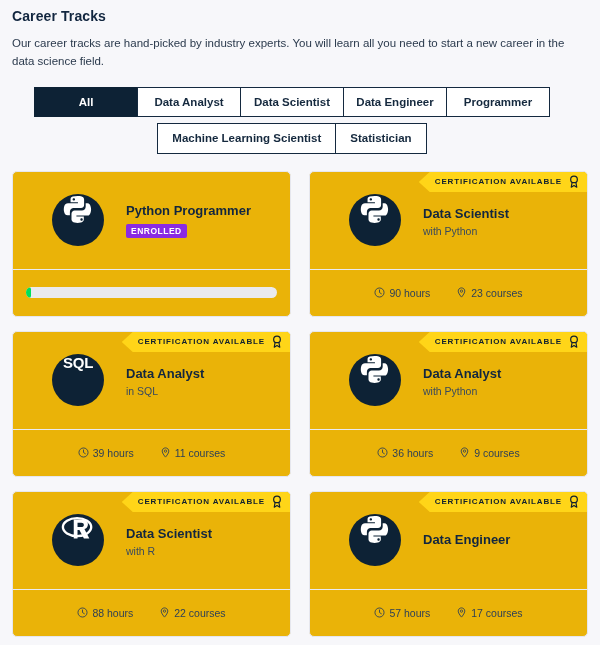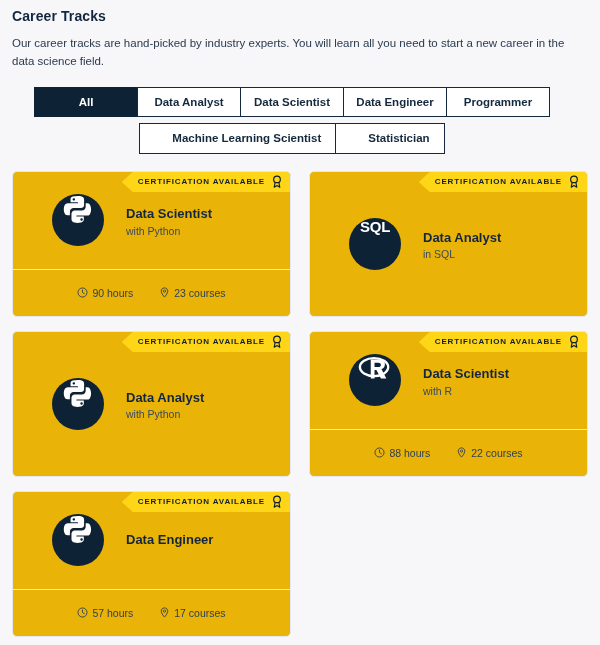--- a/index.html
+++ b/index.html
@@ -55,21 +55,21 @@
     white-space: nowrap;
     margin-right: -1px;
   }
   .tab:last-child { margin-right: 16px; }
   .tab.active {
     background: #0d2235;
     color: #ffffff;
     border-color: #0d2235;
   }
   .row1 .tab { flex: 1 1 0; }
-  .row2 .tab { padding-left: 32px; padding-right: 14px; }
+  .row2 .tab { padding-left: 14px; padding-right: 14px; }
 
   
   .grid {
     display: grid;
     grid-template-columns: 1fr 1fr;
     gap: 14px 18px;
   }
 
   .card {
     background: #eab308;
@@ -217,20 +217,36 @@
         <div class="tab">Programmer</div>
       </div>
     <div class="tab-row row2" id="tab-row-2">
         <div class="tab">Machine Learning Scientist</div>
         <div class="tab">Statistician</div>
       </div>
   </div>
 
   <div class="grid" id="card-grid">
       <div class="card">
+        <div class="card-body">
+          <div class="logo">
+            <svg width="30" height="30" viewBox="0 0 64 64">
+              <path fill="#ffffff" d="M31.6 4c-4.3 0-8 .4-10.9 1.2-3.4.9-4.6 2.8-4.6 6.3v6.2h15.8v2.1H10.7c-3.8 0-7 2.2-8.1 6.4-1.2 4.8-1.2 7.8 0 12.8 1 3.8 3.2 6.4 7 6.4h5.1v-7.6c0-4.2 3.7-7.9 8-7.9h15.7c3.6 0 6.6-3 6.6-6.6V11.5c0-3.5-3-6.2-6.5-6.8C36.3 4.2 33.9 4 31.6 4zm-8.5 4.8c1.4 0 2.6 1.2 2.6 2.7s-1.2 2.6-2.6 2.6c-1.5 0-2.6-1.1-2.6-2.6s1.1-2.7 2.6-2.7z"></path>
+              <path fill="#ffffff" d="M48.4 19.8v7.4c0 4.4-3.8 8.1-8 8.1H24.7c-3.5 0-6.6 3-6.6 6.6v12.4c0 3.5 3.1 5.6 6.6 6.6 4.1 1.2 8.1 1.4 13.1 0 3.2-.9 6.6-2.8 6.6-6.6v-6.2H28.6v-2.1h23.7c3.8 0 5.3-2.7 6.6-6.7 1.4-4.1 1.3-8.1 0-12.8-.9-3.7-2.8-6.7-6.6-6.7h-3.9zM39.6 51.6c1.5 0 2.6 1.2 2.6 2.6 0 1.5-1.1 2.7-2.6 2.7s-2.6-1.2-2.6-2.7c0-1.4 1.1-2.6 2.6-2.6z"></path>
+            </svg>
+          </div>
+          <div class="card-text no-sub"><div class="card-title">Python Programmer</div><div class="enrolled">ENROLLED</div></div>
+        </div>
+        <div class="progress-footer">
+          <div class="track">
+            <div class="fill" style="width:2%"></div>
+          </div>
+        </div>
+      </div>
+      <div class="card">
         <div class="ribbon">
           <span class="ribbon-label">CERTIFICATION AVAILABLE</span>
           <svg class="medal" width="10" height="13" viewBox="0 0 12 16">
             <circle cx="6" cy="5.4" r="4.1" fill="none" stroke="#10202f" stroke-width="1.5"></circle>
             <path d="M3.6 9.4 2.6 15l3.4-2 3.4 2-1-5.6" fill="none" stroke="#10202f" stroke-width="1.4" stroke-linejoin="round"></path>
           </svg>
         </div>
         <div class="card-body">
           <div class="logo">
             <svg width="30" height="30" viewBox="0 0 64 64">
@@ -270,20 +286,36 @@
         </div>
         <div class="card-body">
           <div class="logo">
             <span class="logo-text">SQL</span>
           </div>
           <div class="card-text">
             <div class="card-title">Data Analyst</div>
             <div class="card-sub">in SQL</div>
           </div>
         </div>
+        <div class="card-footer">
+          <span class="meta">
+            <svg width="11" height="11" viewBox="0 0 16 16">
+              <circle cx="8" cy="8" r="6.6" fill="none" stroke="#2f4056" stroke-width="1.3"></circle>
+              <path d="M8 4.3V8l2.7 1.8" fill="none" stroke="#2f4056" stroke-width="1.3" stroke-linecap="round"></path>
+            </svg>
+            <span>39 hours</span>
+          </span>
+          <span class="meta">
+            <svg width="11" height="11" viewBox="0 0 16 16">
+              <path d="M8 1.3c-2.7 0-4.8 2.1-4.8 4.7 0 3.4 4.8 8.7 4.8 8.7s4.8-5.3 4.8-8.7c0-2.6-2.1-4.7-4.8-4.7z" fill="none" stroke="#2f4056" stroke-width="1.3"></path>
+              <circle cx="8" cy="6" r="1.7" fill="none" stroke="#2f4056" stroke-width="1.2"></circle>
+            </svg>
+            <span>11 courses</span>
+          </span>
+        </div>
       </div>
       <div class="card">
         <div class="ribbon">
           <span class="ribbon-label">CERTIFICATION AVAILABLE</span>
           <svg class="medal" width="10" height="13" viewBox="0 0 12 16">
             <circle cx="6" cy="5.4" r="4.1" fill="none" stroke="#10202f" stroke-width="1.5"></circle>
             <path d="M3.6 9.4 2.6 15l3.4-2 3.4 2-1-5.6" fill="none" stroke="#10202f" stroke-width="1.4" stroke-linejoin="round"></path>
           </svg>
         </div>
         <div class="card-body">
@@ -291,20 +323,36 @@
             <svg width="30" height="30" viewBox="0 0 64 64">
               <path fill="#ffffff" d="M31.6 4c-4.3 0-8 .4-10.9 1.2-3.4.9-4.6 2.8-4.6 6.3v6.2h15.8v2.1H10.7c-3.8 0-7 2.2-8.1 6.4-1.2 4.8-1.2 7.8 0 12.8 1 3.8 3.2 6.4 7 6.4h5.1v-7.6c0-4.2 3.7-7.9 8-7.9h15.7c3.6 0 6.6-3 6.6-6.6V11.5c0-3.5-3-6.2-6.5-6.8C36.3 4.2 33.9 4 31.6 4zm-8.5 4.8c1.4 0 2.6 1.2 2.6 2.7s-1.2 2.6-2.6 2.6c-1.5 0-2.6-1.1-2.6-2.6s1.1-2.7 2.6-2.7z"></path>
               <path fill="#ffffff" d="M48.4 19.8v7.4c0 4.4-3.8 8.1-8 8.1H24.7c-3.5 0-6.6 3-6.6 6.6v12.4c0 3.5 3.1 5.6 6.6 6.6 4.1 1.2 8.1 1.4 13.1 0 3.2-.9 6.6-2.8 6.6-6.6v-6.2H28.6v-2.1h23.7c3.8 0 5.3-2.7 6.6-6.7 1.4-4.1 1.3-8.1 0-12.8-.9-3.7-2.8-6.7-6.6-6.7h-3.9zM39.6 51.6c1.5 0 2.6 1.2 2.6 2.6 0 1.5-1.1 2.7-2.6 2.7s-2.6-1.2-2.6-2.7c0-1.4 1.1-2.6 2.6-2.6z"></path>
             </svg>
           </div>
           <div class="card-text">
             <div class="card-title">Data Analyst</div>
             <div class="card-sub">with Python</div>
           </div>
         </div>
+        <div class="card-footer">
+          <span class="meta">
+            <svg width="11" height="11" viewBox="0 0 16 16">
+              <circle cx="8" cy="8" r="6.6" fill="none" stroke="#2f4056" stroke-width="1.3"></circle>
+              <path d="M8 4.3V8l2.7 1.8" fill="none" stroke="#2f4056" stroke-width="1.3" stroke-linecap="round"></path>
+            </svg>
+            <span>36 hours</span>
+          </span>
+          <span class="meta">
+            <svg width="11" height="11" viewBox="0 0 16 16">
+              <path d="M8 1.3c-2.7 0-4.8 2.1-4.8 4.7 0 3.4 4.8 8.7 4.8 8.7s4.8-5.3 4.8-8.7c0-2.6-2.1-4.7-4.8-4.7z" fill="none" stroke="#2f4056" stroke-width="1.3"></path>
+              <circle cx="8" cy="6" r="1.7" fill="none" stroke="#2f4056" stroke-width="1.2"></circle>
+            </svg>
+            <span>9 courses</span>
+          </span>
+        </div>
       </div>
       <div class="card">
         <div class="ribbon">
           <span class="ribbon-label">CERTIFICATION AVAILABLE</span>
           <svg class="medal" width="10" height="13" viewBox="0 0 12 16">
             <circle cx="6" cy="5.4" r="4.1" fill="none" stroke="#10202f" stroke-width="1.5"></circle>
             <path d="M3.6 9.4 2.6 15l3.4-2 3.4 2-1-5.6" fill="none" stroke="#10202f" stroke-width="1.4" stroke-linejoin="round"></path>
           </svg>
         </div>
         <div class="card-body">

